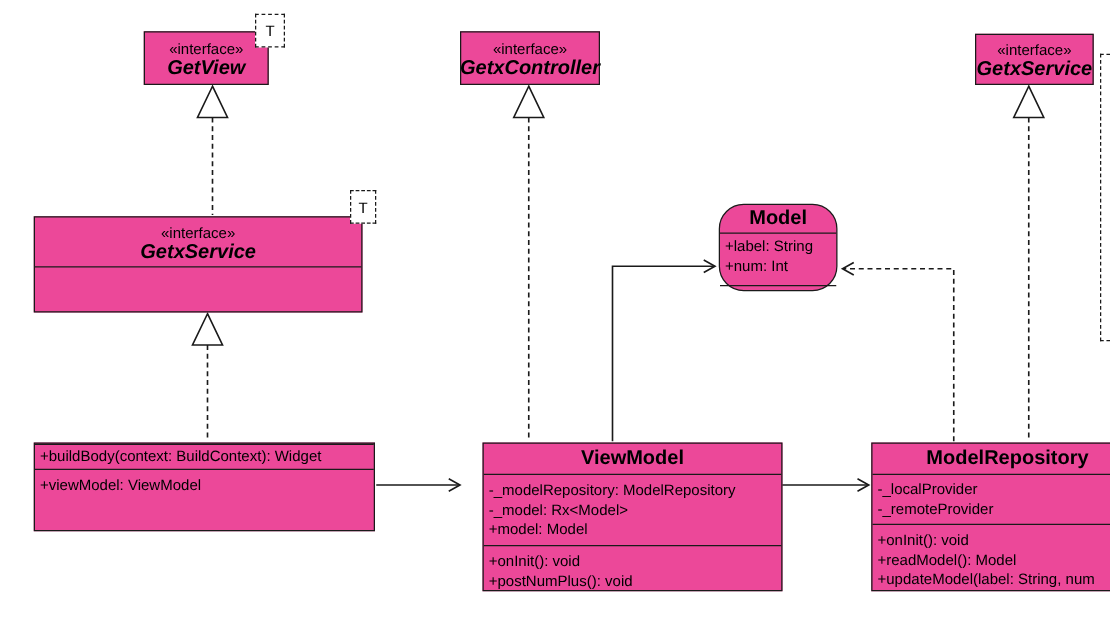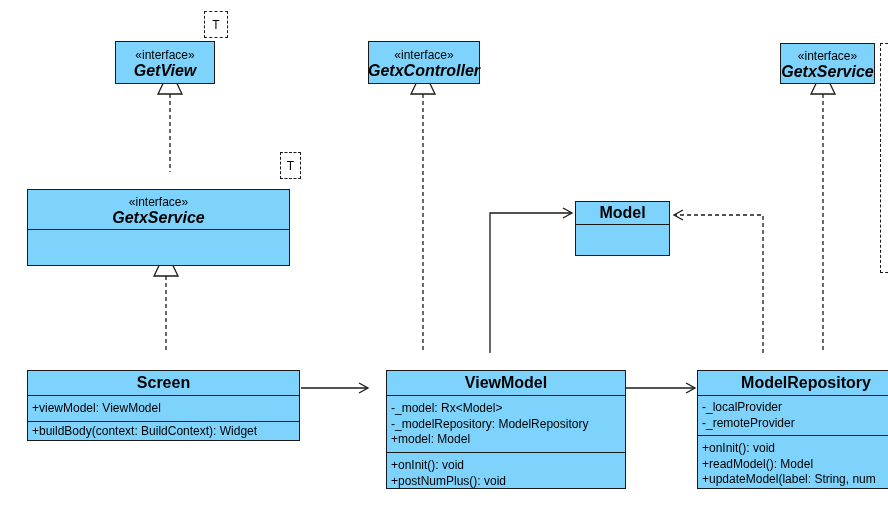--- a/index.html
+++ b/index.html
@@ -15,26 +15,25 @@
   svg.connectors {
     position: absolute;
     left: 0; top: 0;
     z-index: 1;
     pointer-events: none;
   }
   .cls {
     position: absolute;
     box-sizing: border-box;
     border: 1px solid #1a1a1a;
-    background: #7dd3fc;
+    background: #ec4899;
     z-index: 2;
     font-size: 12px;
     line-height: 16px;
     white-space: nowrap;
-    margin-top: 16px;
   }
   .cls-hdr {
     box-sizing: border-box;
     display: flex;
     flex-direction: column;
     align-items: center;
     justify-content: center;
     text-align: center;
   }
   .stereo { font-size: 12px; font-weight: 400; }
@@ -142,46 +141,47 @@
 
   <div class="cls" style="left:27px; top:173px; width:263px; height:77px;">
     <div class="cls-hdr" style="height:39px;">
       <div class="stereo">«interface»</div>
       <div class="cls-name it">GetxService</div>
     </div>
     <div class="sec" style="height:12px; padding:0;"></div>
   </div>
   <div class="tbox" style="left:280px; top:152px; width:21px; height:27px;">T</div>
 
-  <div class="cls" style="left:575px; top:185px; width:95px; height:55px;">
+  <div class="cls" style="left:575px; top:163px; width:95px; height:70px;border-radius:20px;">
     <div class="cls-hdr" style="height:22px;">
       <div class="cls-name">Model</div>
     </div>
+    <div class="sec" style="height:42px;">
+      <div class="row">+label: String</div>
+      <div class="row">+num: Int</div>
+    </div>
     <div class="sec" style="height:8px; padding:0;"></div>
   </div>
 
   <div class="cls" style="left:27px; top:354px; width:273px; height:71px;">
-    <div class="cls-hdr" style="height:24px;">
-      <div class="cls-name">Screen</div>
+    <div class="sec" style="height:20px; padding-top:2px;">
+      <div class="row">+buildBody(context: BuildContext): Widget</div>
     </div>
     <div class="sec" style="height:26px; padding-top:5px;">
       <div class="row">+viewModel: ViewModel</div>
-    </div>
-    <div class="sec" style="height:20px; padding-top:2px;">
-      <div class="row">+buildBody(context: BuildContext): Widget</div>
     </div>
   </div>
 
   <div class="cls" style="left:386px; top:354px; width:240px; height:119px;">
     <div class="cls-hdr" style="height:24px;">
       <div class="cls-name">ViewModel</div>
     </div>
     <div class="sec" style="height:57px; padding-top:5px;">
+      <div class="row">-_modelRepository: ModelRepository</div>
       <div class="row">-_model: Rx&lt;Model&gt;</div>
-      <div class="row">-_modelRepository: ModelRepository</div>
       <div class="row">+model: Model</div>
     </div>
     <div class="sec" style="height:38px; padding-top:5px;">
       <div class="row">+onInit(): void</div>
       <div class="row">+postNumPlus(): void</div>
     </div>
   </div>
 
   <div class="cls" style="left:697px; top:354px; width:218px; height:119px;">
     <div class="cls-hdr" style="height:24px;">

